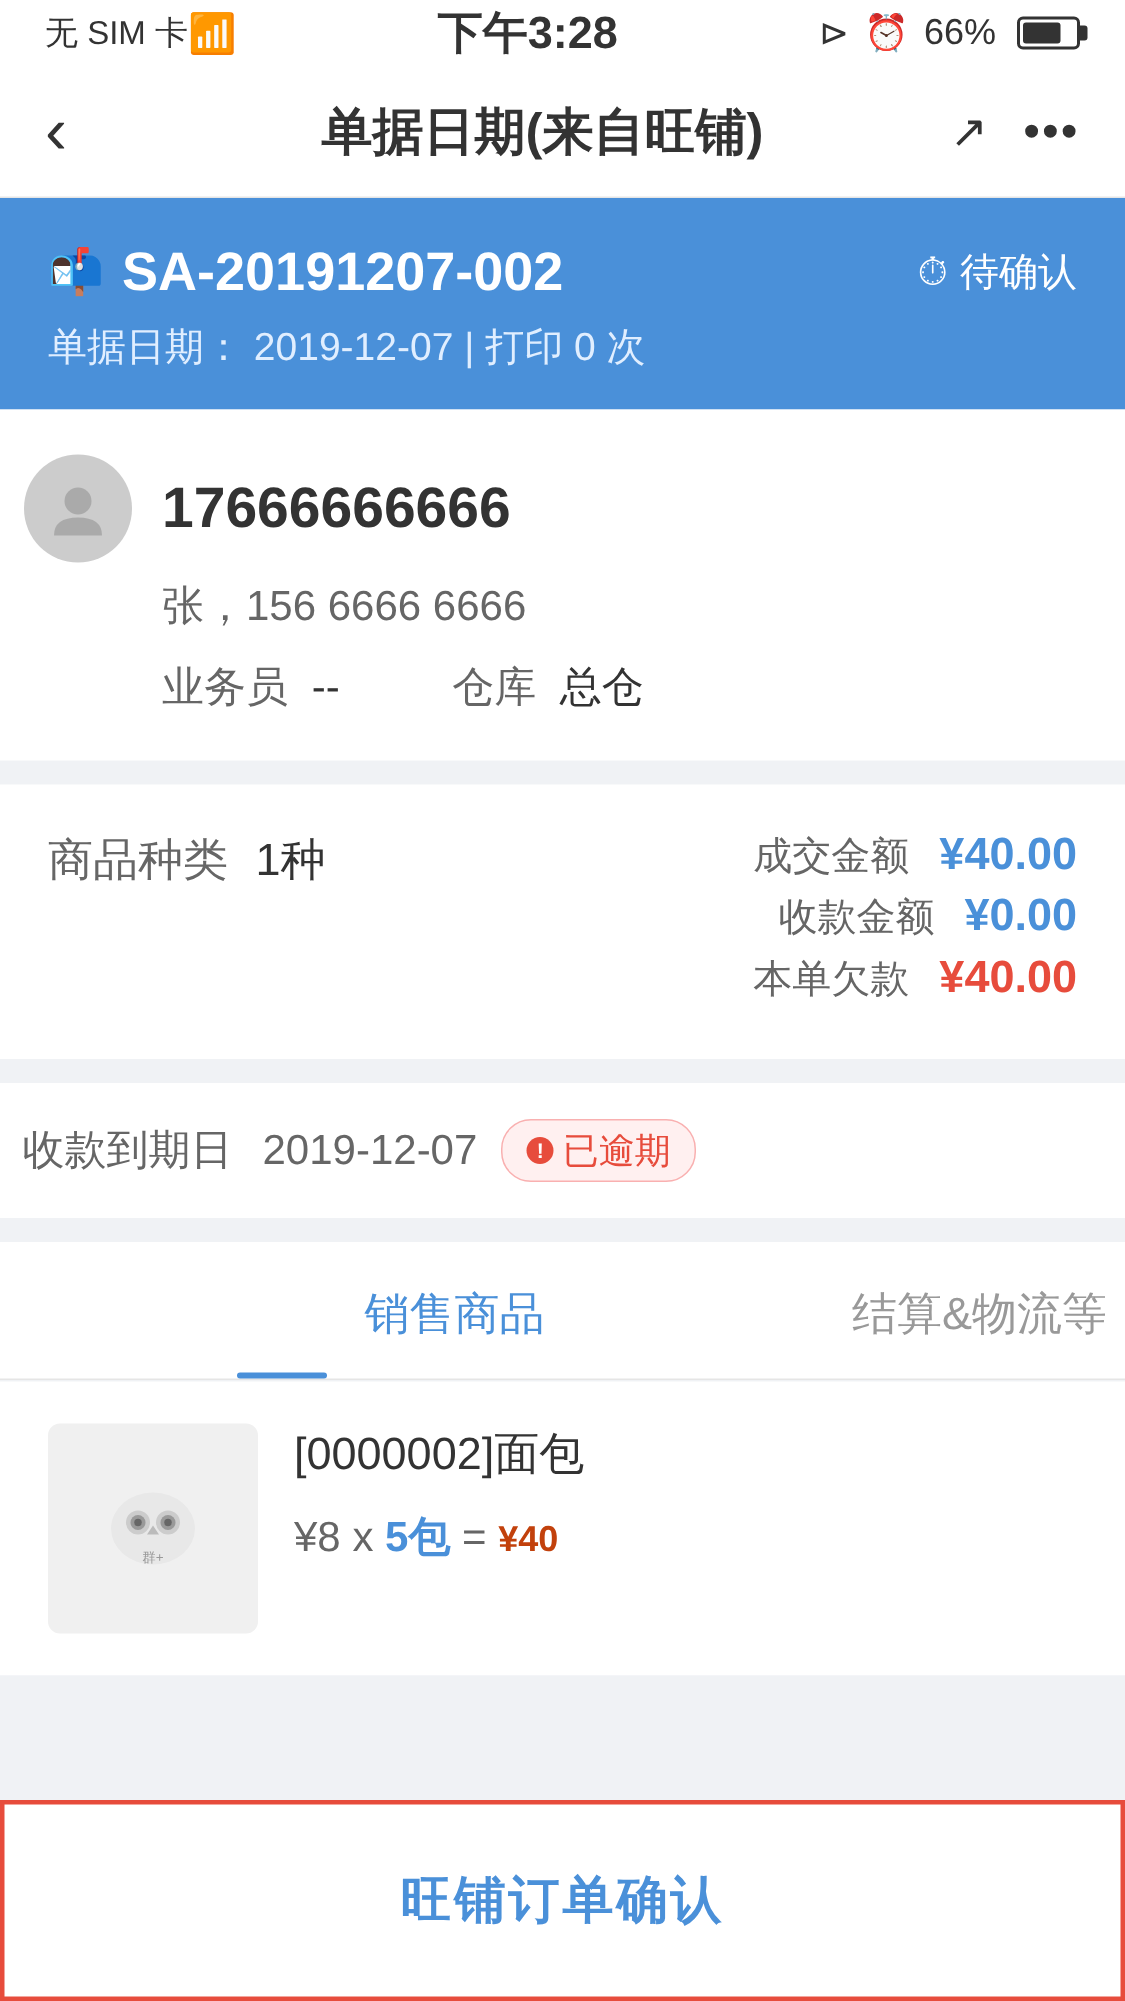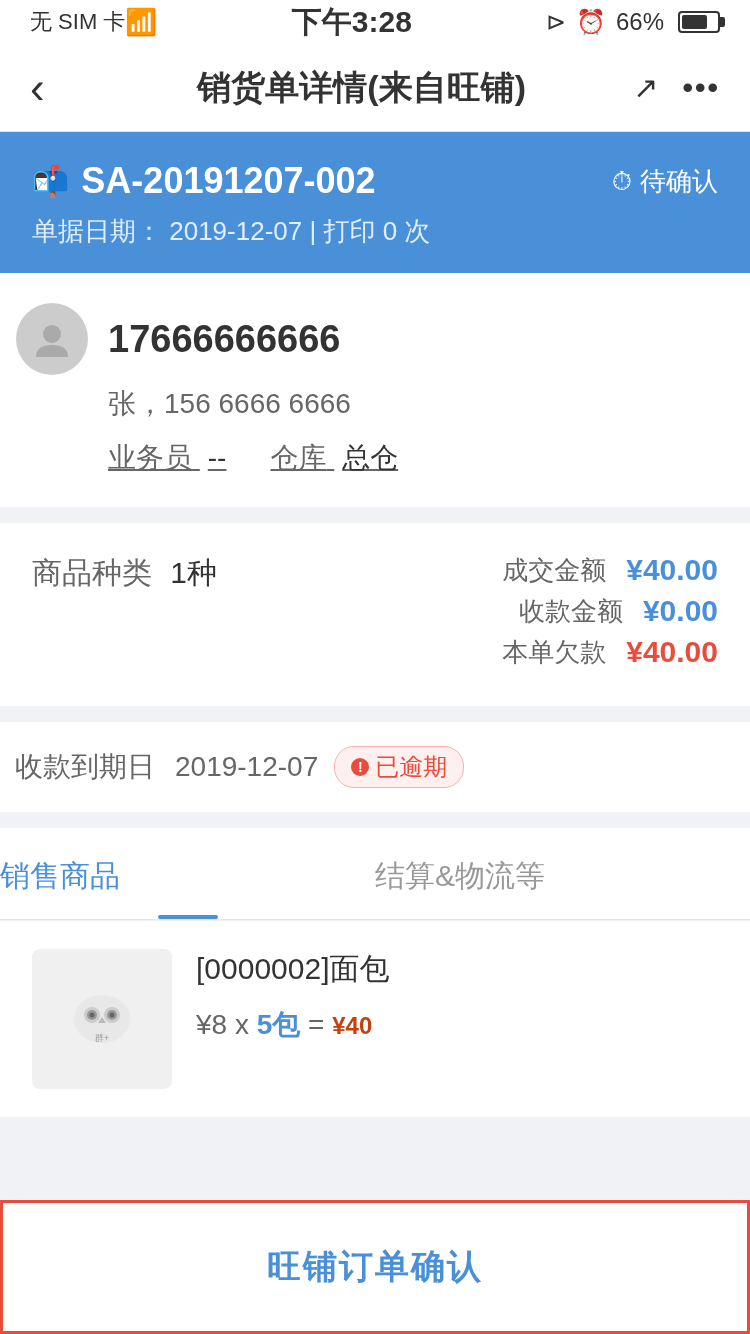--- a/index.html
+++ b/index.html
@@ -139,25 +139,24 @@
       color: #333;
     }
     .customer-name {
       font-size: 28px;
       color: #666;
       margin-left: 92px;
       margin-bottom: 16px;
     }
     .customer-meta {
       display: flex;
-      gap: 44px;
+      gap: 75px;
       font-size: 28px;
       color: #666;
       margin-left: 92px;
-      text-decoration: underline;
     }
 
     
     .summary-section {
       background: #fff;
       padding: 30px 32px;
       margin-bottom: 16px;
       display: flex;
       justify-content: space-between;
       align-items: flex-start;
@@ -207,22 +206,22 @@
     .tabs-section {
       background: #fff;
       margin-bottom: 0;
     }
     .tabs-bar {
       display: flex;
       border-bottom: 1px solid #e5e5e5;
     }
     .tab-item {
       flex: 1;
-      text-align: left;
-      padding: 28px 0 22px;
+      text-align: right;
+      padding: 28px 12px 22px;
       font-size: 30px;
       color: #999;
       cursor: pointer;
       position: relative;
     }
     .tab-item.active {
       color: #4A90D9;
     }
     .tab-item.active::after {
       content: '';
@@ -314,21 +313,21 @@
     <span>⏰</span>
     <span>66%</span>
     <div class="battery-icon">
       <div class="battery-fill"></div>
     </div>
   </div>
 </div>
 
 <div class="nav-bar">
   <div class="nav-back" style="font-size:44px; font-weight:300;">‹</div>
-  <div class="nav-title">销货单详情(来自旺铺)</div>
+  <div class="nav-title">单据日期(来自旺铺)</div>
   <div class="nav-actions">
     <span style="font-size:30px;">↗︎</span>
     <span style="font-size:30px; font-weight:700; letter-spacing:2px;">•••</span>
   </div>
 </div>
 
 <div class="order-header-card">
   <div class="order-header-top">
     <div class="order-id">
       <span style="font-size:30px;">📬</span>

